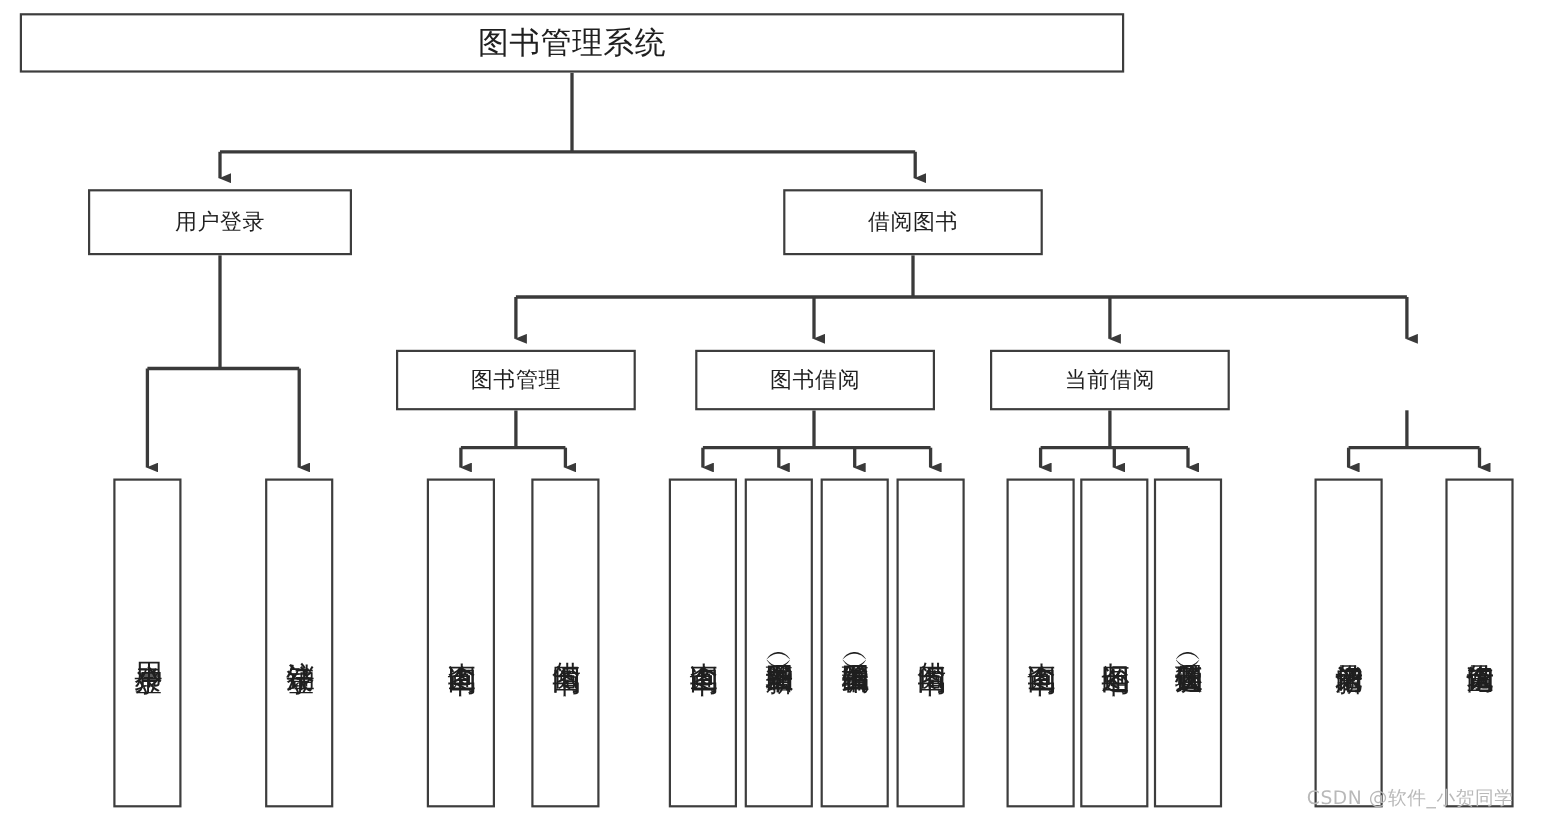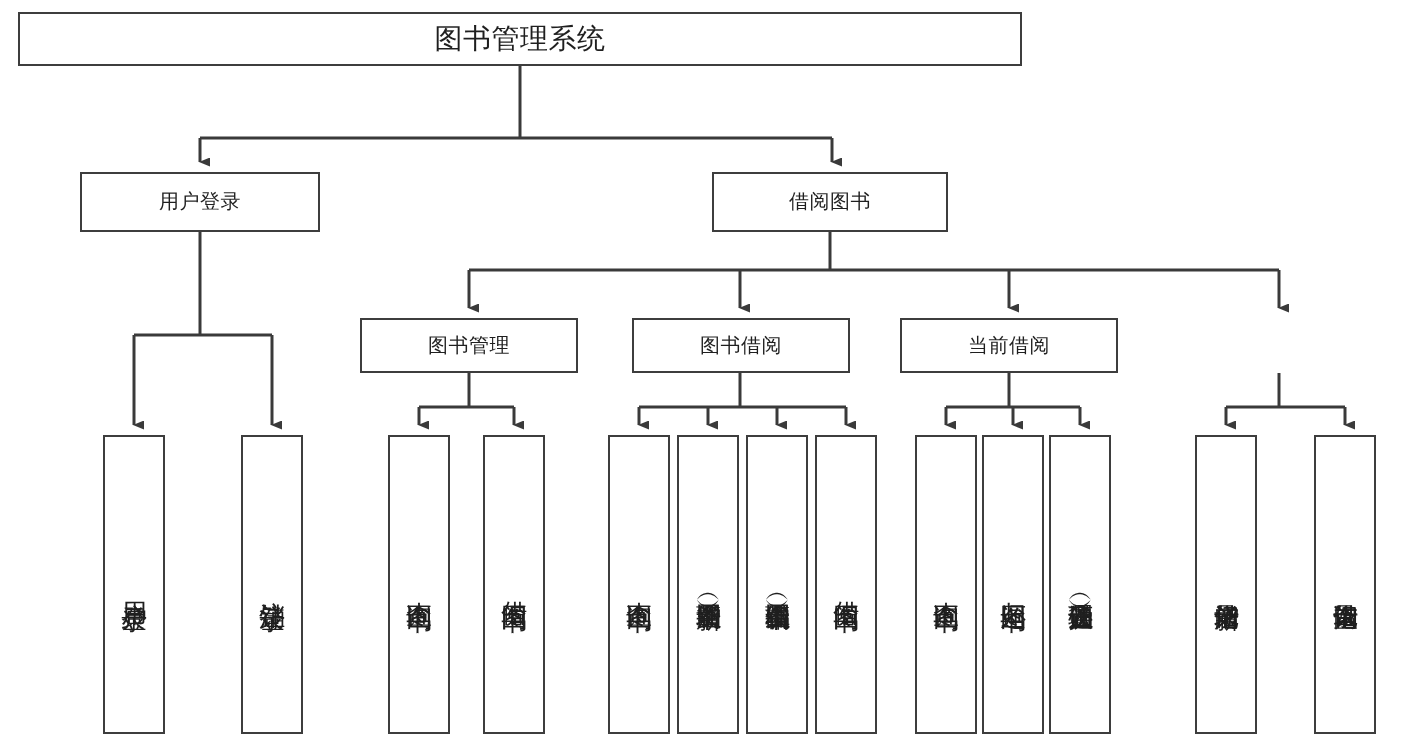--- a/index.html
+++ b/index.html
@@ -231,14 +231,15 @@
     <span class="node-label">确认归还（管理员）</span>
   </div>
 
   <div class="node node-leaf leaf-tall" style="left:1195px;">
     <span class="node-label">新增借阅记录</span>
   </div>
   <div class="node node-leaf leaf-tall" style="left:1314px;">
     <span class="node-label">查询借阅记录</span>
   </div>
 
+  <div class="watermark">CSDN @软件_小贺同学</div>
 
 </div>
 
 </body></html>

